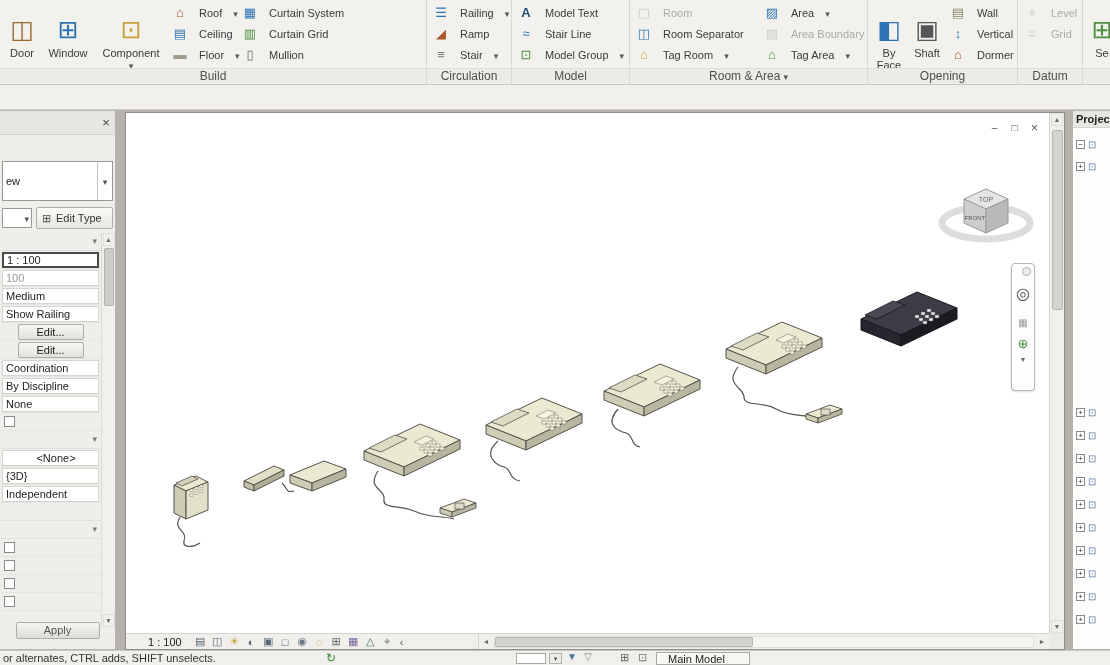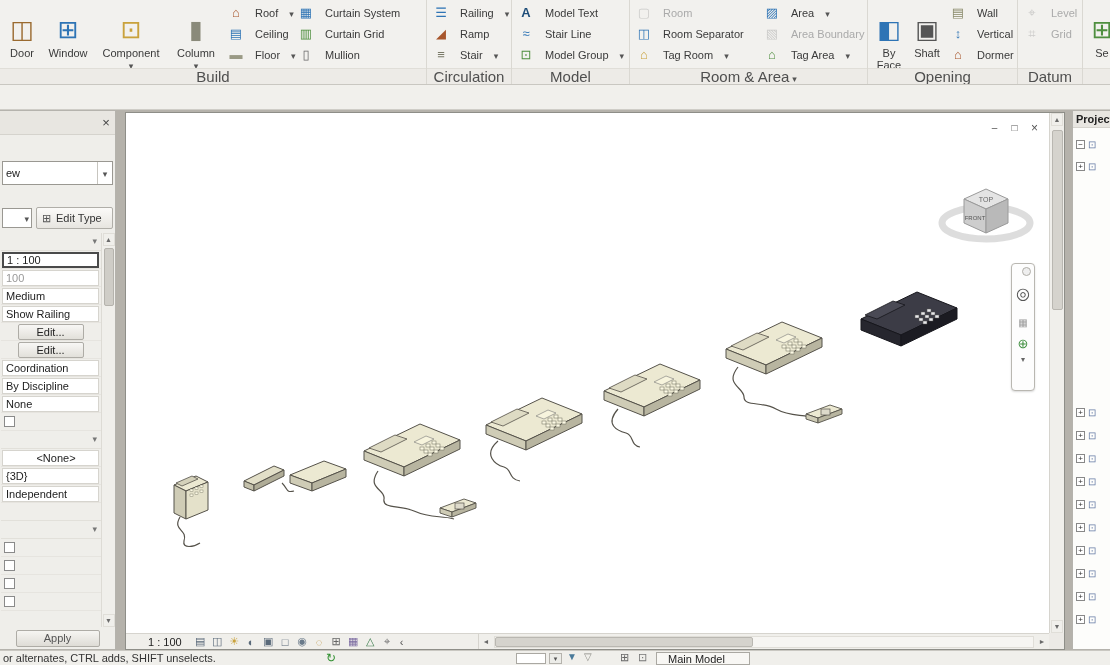--- a/index.html
+++ b/index.html
@@ -3,21 +3,21 @@
 <meta charset="utf-8">
 <style>
 *{box-sizing:border-box;margin:0;padding:0}
 html,body{width:1110px;height:665px;overflow:hidden}
 body{font-family:"Liberation Sans",sans-serif;font-size:11px;color:#333;background:#b5b2ab;position:relative}
 
 
 .ribbon{position:absolute;left:0;top:0;width:1110px;height:85px;background:#f2f1ee;display:flex;border-bottom:1px solid #c9c7c1}
 .rpanel{position:relative;height:84px;border-right:1px solid #dad8d2;display:flex;flex-direction:column;flex:0 0 auto}
 .rcontent{flex:1;display:flex;align-items:flex-start;padding:1px 2px 0;overflow:hidden}
-.rlabel{height:16px;line-height:15px;text-align:center;color:#4f4f4f;font-size:15px;background:#edebe7;border-top:1px solid #e0ded8;display:flex;align-items:center;justify-content:center;gap:3px;white-space:nowrap;overflow:hidden}
+.rlabel{height:16px;line-height:15px;text-align:center;color:#4f4f4f;font-size:12px;background:#edebe7;border-top:1px solid #e0ded8;display:flex;align-items:center;justify-content:center;gap:3px;white-space:nowrap;overflow:hidden}
 .bigbtn{display:flex;flex-direction:column;align-items:center;justify-content:flex-start;height:66px;padding:12px 3px;border:1px solid transparent;border-radius:2px;cursor:default}
 .bigbtn .blabel{margin-top:3px;color:#3a3a3a;white-space:nowrap}
 .scol{display:flex;flex-direction:column;padding-top:1px}
 .sbtn{display:flex;align-items:center;height:21px;padding:0 3px;gap:11px;white-space:nowrap;border:1px solid transparent;border-radius:2px}
 .slabel{color:#3a3a3a}
 .disabled .slabel,.disabled .blabel{color:#aaa}
 .disabled .ic{opacity:.45;filter:grayscale(1)}
 .ic{width:16px;height:16px;display:inline-flex;align-items:center;justify-content:center;font-size:13px;line-height:1;flex:0 0 auto}
 .ic.big{width:30px;height:30px;font-size:25px}
 .dd::before{content:"▾";color:#555;font-size:9px;line-height:1}
@@ -55,21 +55,21 @@
 .i-edittype::before{content:"⊞";color:#555}
 
 
 .optionsbar{position:absolute;left:0;top:85px;width:1110px;height:25px;background:#f1f0ec;border-bottom:1px solid #cfcdc7}
 
 
 .props{position:absolute;left:0;top:110px;width:116px;height:540px;background:#efeeea;border:1px solid #b5b3ad;border-left:none}
 .props-header{position:absolute;left:0;top:0;right:0;height:24px;background:#e8e6e1;border-bottom:1px solid #d5d3cd}
 .close-x{position:absolute;right:2px;top:4px;width:14px;height:14px;display:flex;align-items:center;justify-content:center;color:#444;border:1px solid transparent}
 .close-x::before{content:"×";font-size:13px}
-.type-sel{position:absolute;left:2px;top:50px;right:2px;height:24px;background:#fff;border:1px solid #9a9892;display:flex;align-items:center}
+.type-sel{position:absolute;left:2px;top:50px;right:2px;height:40px;background:#fff;border:1px solid #9a9892;display:flex;align-items:center}
 .type-sel .tstext{flex:1;padding-left:3px;color:#222}
 .type-sel .tsdd{width:15px;height:100%;border-left:1px solid #c7c5bf;display:flex;align-items:center;justify-content:center}
 .etrow{position:absolute;left:2px;top:95px;right:2px;height:24px;display:flex;gap:4px;align-items:center}
 .mini-combo{width:30px;height:20px;background:#fff;border:1px solid #9a9892;display:flex;align-items:center;justify-content:flex-end}
 .mini-combo .dd{margin-right:2px}
 .edittype-btn{flex:1;height:22px;display:flex;align-items:center;gap:3px;background:linear-gradient(#fbfaf8,#e7e5e0);border:1px solid #b0aea8;border-radius:2px;padding:0 3px}
 .prows{position:absolute;left:1px;top:122px;right:1px;bottom:22px;background:#efeeea;overflow:hidden}
 .prow{height:18px;padding:1px 15px 1px 1px;border-bottom:1px solid #e6e4df;display:flex;align-items:center}
 .pcell{flex:1;height:16px;background:#fff;border:1px solid #d6d4ce;display:flex;align-items:center;padding-left:3px;color:#1c1c1c;overflow:hidden;white-space:nowrap}
 .pcell.focused{border:2px solid #4a4a4a}
@@ -78,21 +78,21 @@
 .pbtn{margin:0 auto;width:66px;height:16px;background:linear-gradient(#f8f7f5,#e2e0da);border:1px solid #aeaca6;border-radius:2px;font-size:11px;color:#222;font-family:"Liberation Sans",sans-serif}
 .psec{height:18px;position:relative;border-bottom:1px solid #e2e0da}
 .psec .chev{position:absolute;right:17px;top:3px;color:#777;font-size:9px}
 .psec .chev::before{content:"▾"}
 .prow.checkrow{padding-left:3px}
 .cb{width:11px;height:11px;background:#fff;border:1px solid #8a8a8a;display:inline-block}
 .pscroll{position:absolute;right:0;top:122px;width:14px;bottom:22px;background:#f0efeb;border-left:1px solid #dddbd5;display:flex;flex-direction:column;align-items:center}
 .sarrow{width:12px;height:13px;display:flex;align-items:center;justify-content:center;color:#6a6a6a;font-size:7px;background:#f0efeb;border:1px solid #e0ded8}
 .pthumb{width:10px;height:58px;background:#cfcdc7;border:1px solid #b5b3ad;margin-top:2px;border-radius:2px}
 .pscroll .sarrow.down{margin-top:auto}
-.applybar{position:absolute;left:0;right:0;bottom:0;height:22px;display:flex;align-items:center;justify-content:center}
+.applybar{position:absolute;left:0;right:0;bottom:8px;height:22px;display:flex;align-items:center;justify-content:center}
 .apply-btn{width:84px;height:17px;background:linear-gradient(#f6f5f2,#dedcd6);border:1px solid #aeaca6;border-radius:2px;color:#555;font-size:11px;font-family:"Liberation Sans",sans-serif}
 
 
 .canvas-wrap{position:absolute;left:125px;top:112px;width:940px;height:538px;background:#fff;border:1px solid #8e8e88}
 .draw{position:absolute;left:0;top:0;right:15px;bottom:16px;background:#fff;overflow:hidden}
 .winctrl{position:absolute;right:8px;top:8px;display:flex;gap:7px;color:#555}
 .winctrl span{width:13px;height:13px;display:flex;align-items:center;justify-content:center;font-size:10px}
 .wmin::before{content:"–"}
 .wres::before{content:"□"}
 .wclose::before{content:"×";font-size:12px}
@@ -175,25 +175,20 @@
       </div>
       <div class="bigbtn" style="width:52px">
         <span class="ic big i-window"></span>
         <span class="blabel">Window</span>
       </div>
       <div class="bigbtn" style="width:74px">
         <span class="ic big i-component"></span>
         <span class="blabel">Component</span>
         <span class="dd"></span>
       </div>
-      <div class="bigbtn" style="width:56px">
-        <span class="ic big i-column"></span>
-        <span class="blabel">Column</span>
-        <span class="dd"></span>
-      </div>
       <div class="scol" style="width:70px">
         <div class="sbtn">
           <span class="ic i-roof"></span>
           <span class="slabel">Roof</span>
           <span class="dd"></span>
         </div>
         <div class="sbtn">
           <span class="ic i-ceiling"></span>
           <span class="slabel">Ceiling</span>
         </div>

